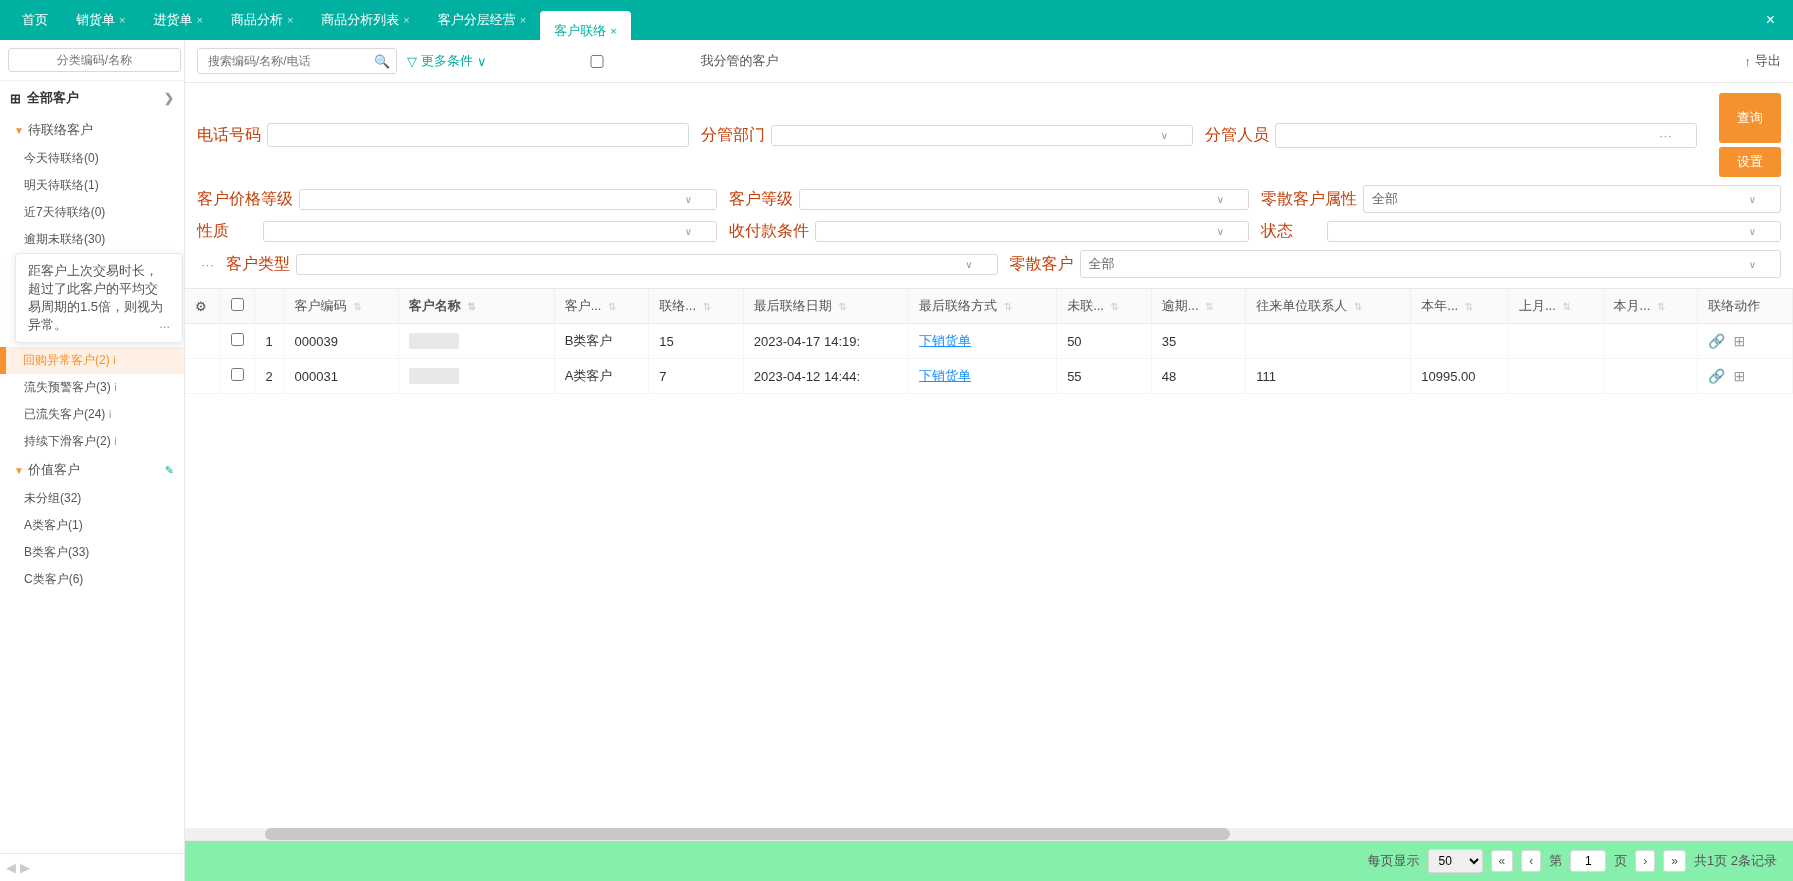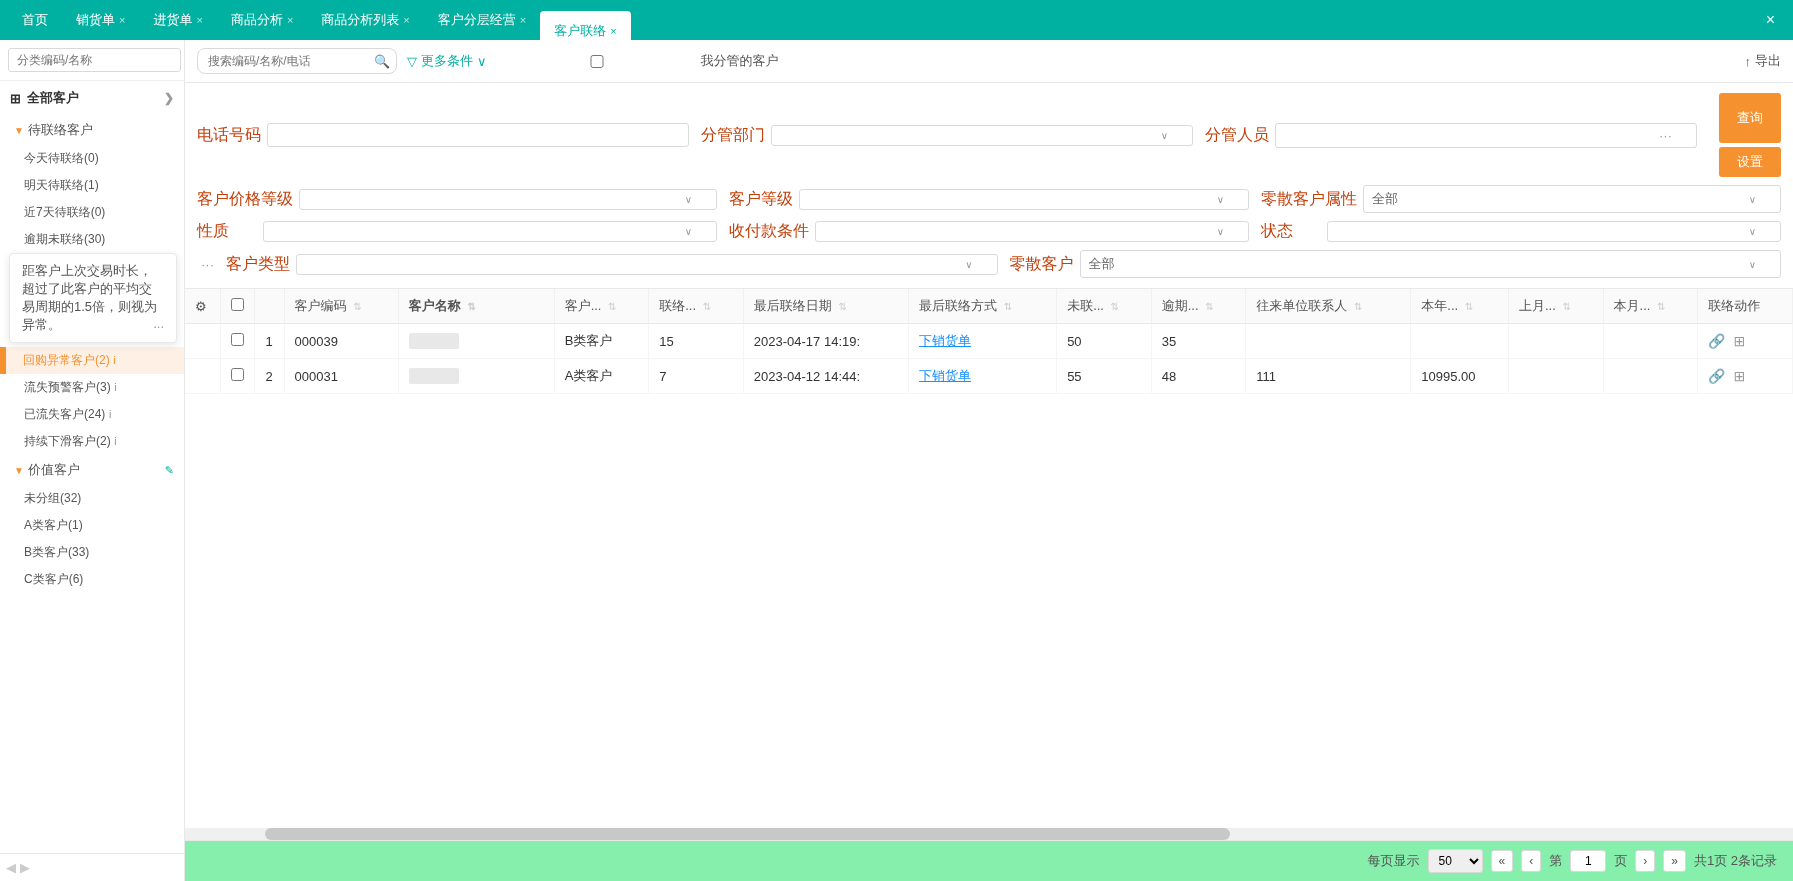--- a/index.html
+++ b/index.html
@@ -54,20 +54,21 @@
       align-items: center;
       border-bottom: 1px solid #f0f0f0;
     }
     .sidebar-search input {
       flex: 1;
       border: 1px solid #d9d9d9;
       border-radius: 3px;
       padding: 4px 8px;
       font-size: 12px;
       outline: none;
+      text-align: center;
     }
     .sidebar-content { overflow-y: auto; flex: 1; }
     .sidebar-header {
       display: flex;
       align-items: center;
       padding: 8px 10px;
       font-weight: bold;
       color: #333;
       cursor: pointer;
       gap: 6px;
@@ -124,21 +125,21 @@
       gap: 10px;
       border-bottom: 1px solid #e8e8e8;
     }
     .filter-bar .search-input-wrap {
       position: relative;
       display: flex;
       align-items: center;
     }
     .filter-bar input {
       border: 1px solid #d9d9d9;
-      border-radius: 8px;
+      border-radius: 3px;
       padding: 5px 30px 5px 10px;
       font-size: 12px;
       width: 200px;
       outline: none;
     }
     .filter-bar .search-btn {
       position: absolute;
       right: 6px;
       color: #00b0a0;
       cursor: pointer;
@@ -391,21 +392,21 @@
 
       <div class="sidebar-group-title">
         <span class="arrow">▼</span>
         <span>待联络客户</span>
       </div>
       <div class="sidebar-item">今天待联络(0)</div>
       <div class="sidebar-item">明天待联络(1)</div>
       <div class="sidebar-item">近7天待联络(0)</div>
       <div class="sidebar-item">逾期未联络(30)</div>
 
-      <div class="tooltip-box" style="position:relative;left:1px;top:0;margin:0 8px 4px 8px;font-size:11px;">
+      <div class="tooltip-box" style="position:relative;left:7px;top:0;margin:0 8px 4px 8px;font-size:11px;">
         <span>距客户上次交易时长，超过了此客户的平均交易周期的1.5倍，则视为异常。</span>
         <span style="float:right;color:#999;cursor:pointer;">...</span>
       </div>
 
       <div class="sidebar-item active" style="position:relative;padding-left:20px;">
         <span style="position:absolute;left:0;top:0;bottom:0;width:3px;background:#f5922f;"></span>
         回购异常客户(2) 
         <span style="color:#f5922f;font-size:11px;">ℹ</span>
       </div>
       <div class="sidebar-item">流失预警客户(3) <span style="color:#999;font-size:11px;">ℹ</span></div>

